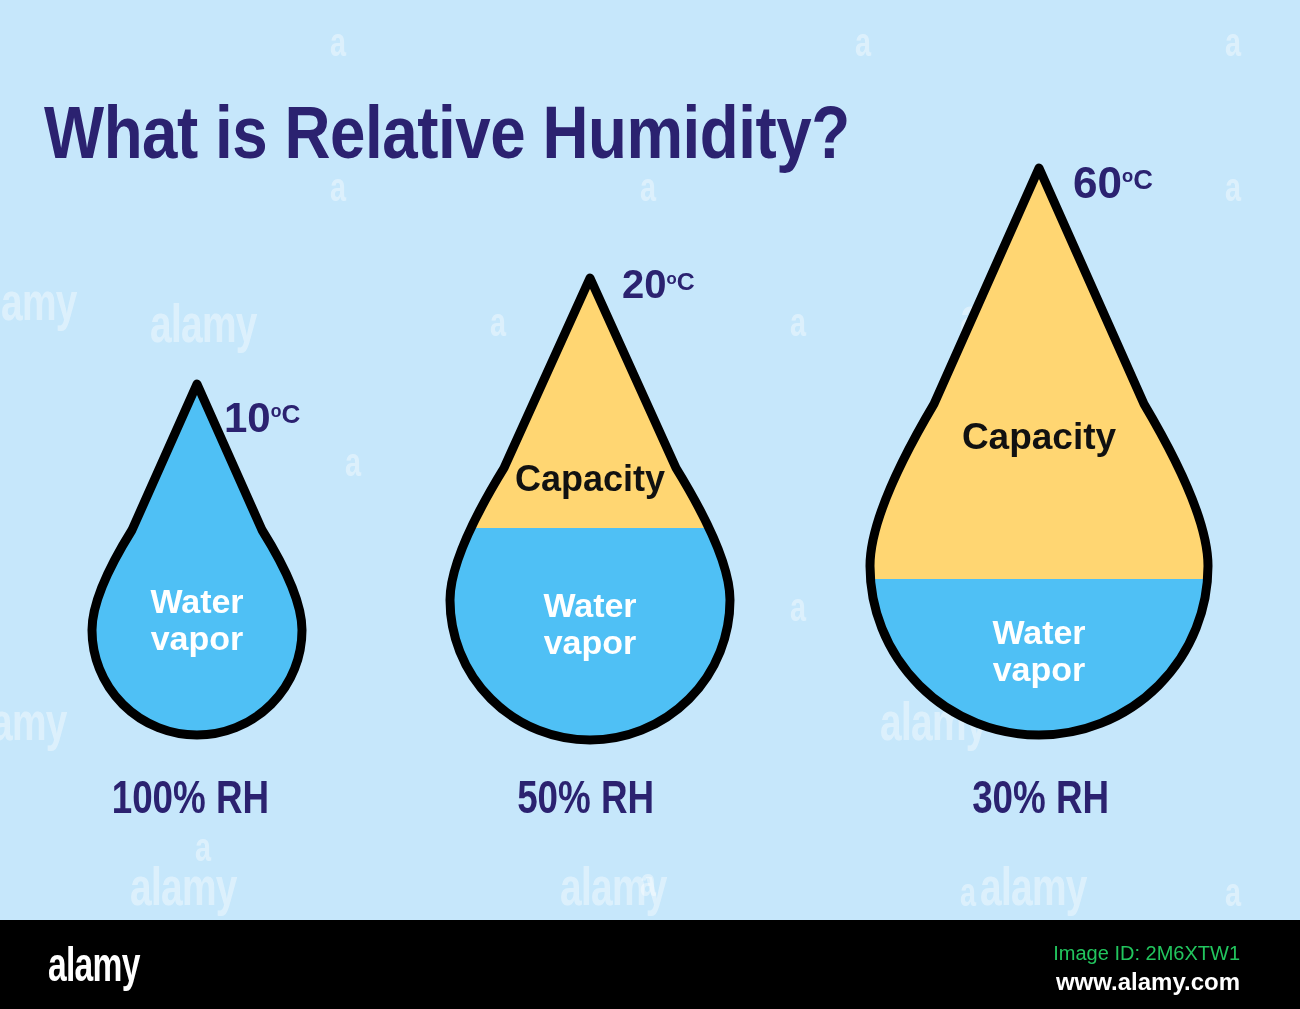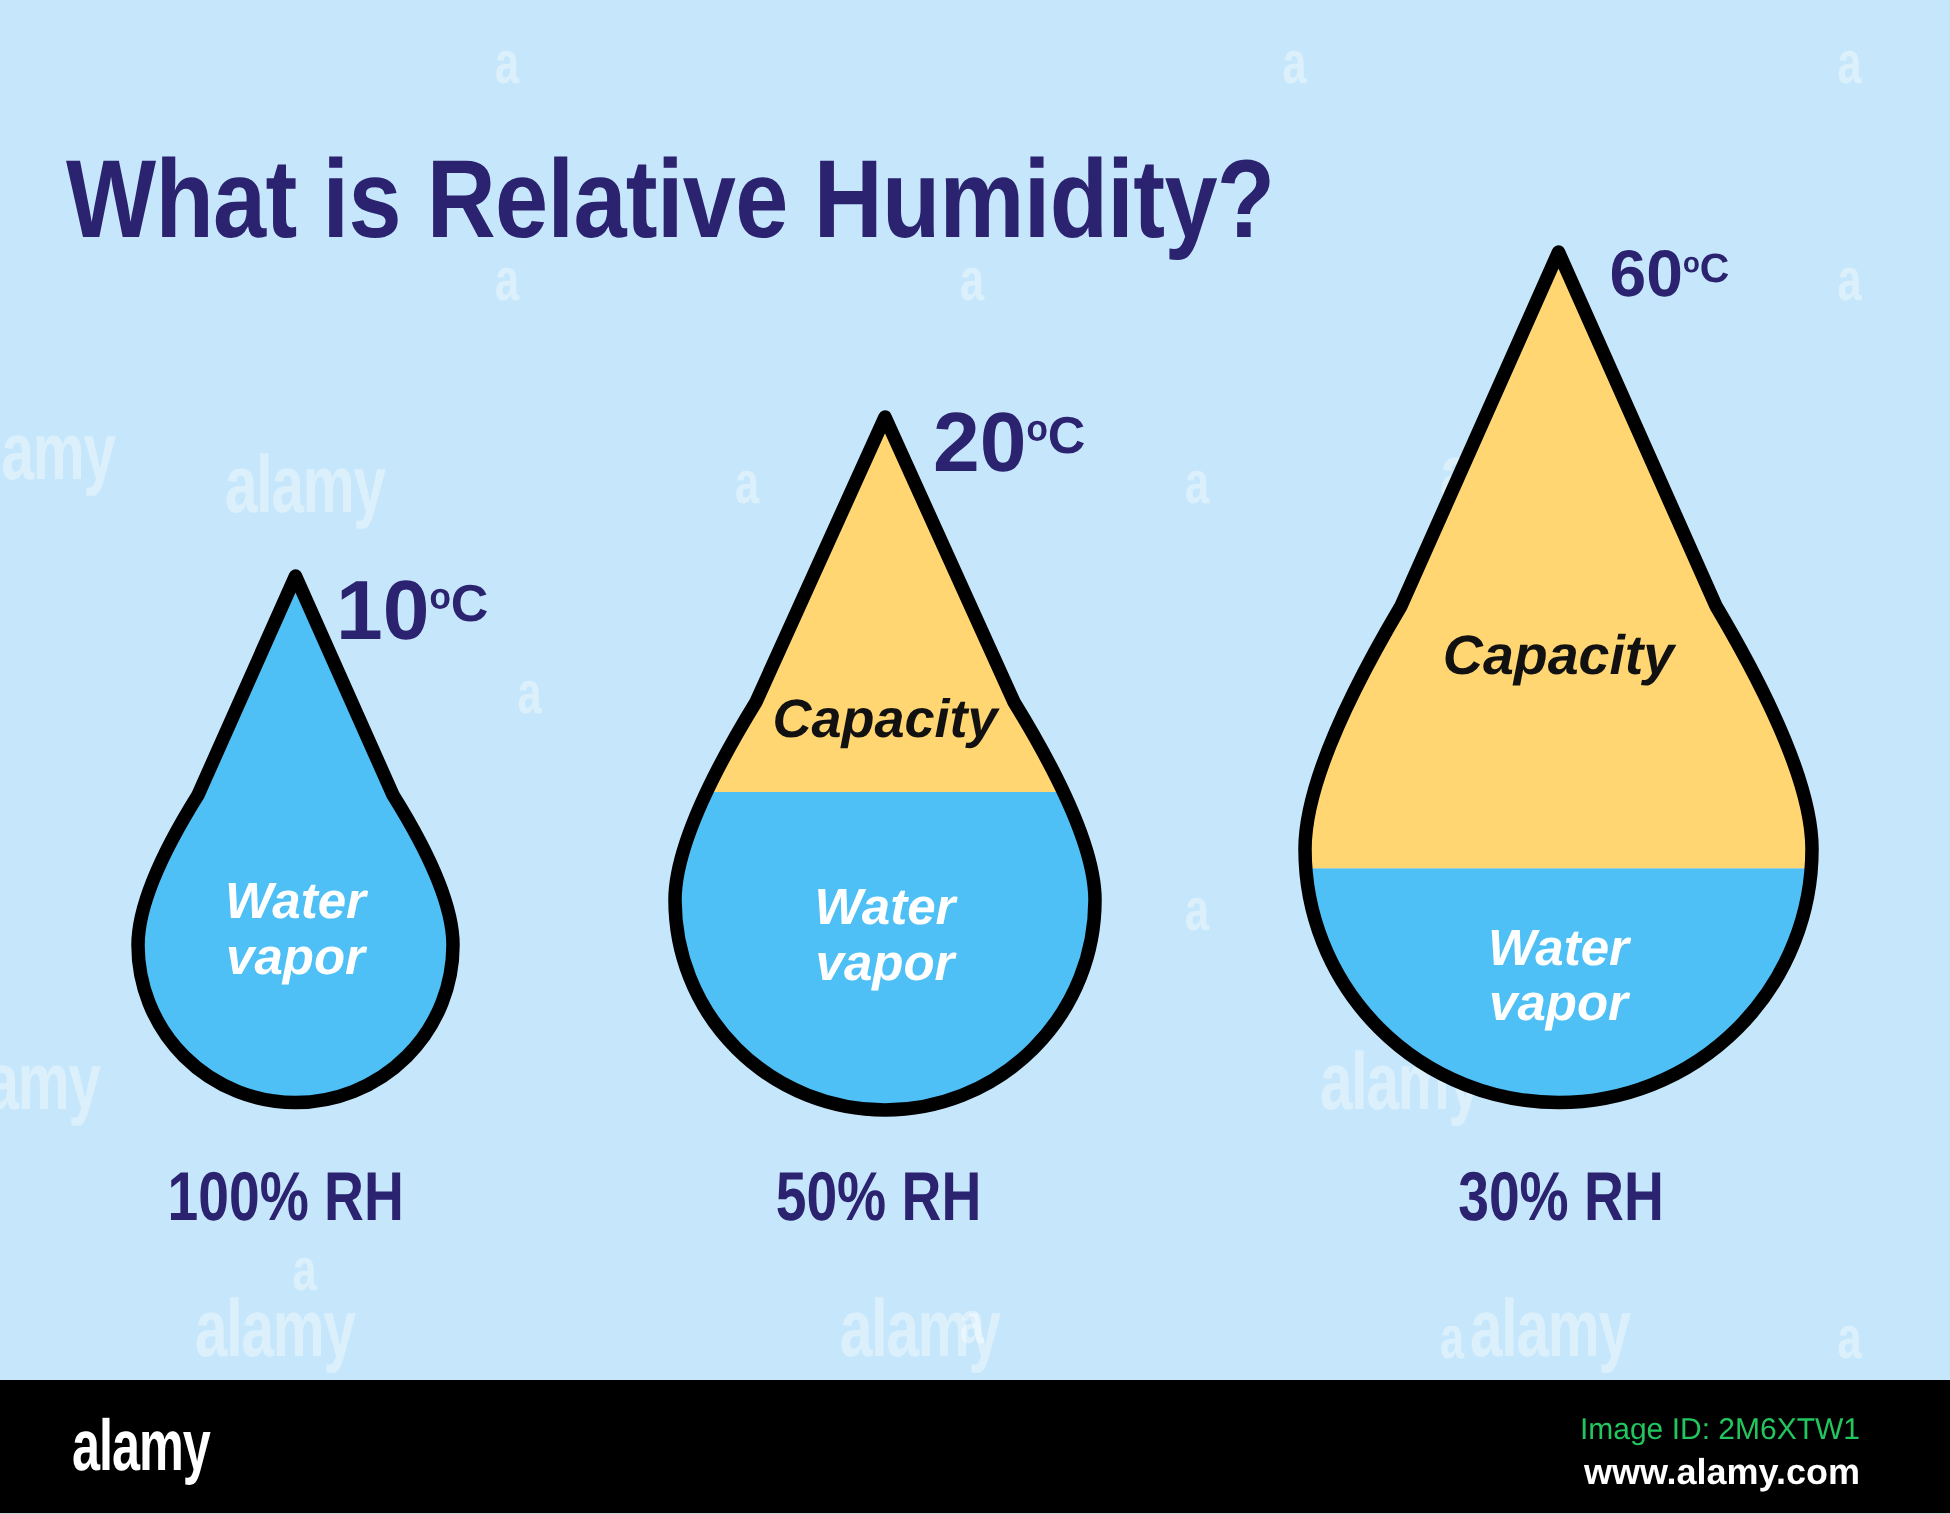--- a/index.html
+++ b/index.html
@@ -59,21 +59,20 @@
     letter-spacing: -0.5px;
     transform: scaleX(0.86);
     transform-origin: left top;
     white-space: nowrap;
   }
 
   
   .drop-group {
     position: absolute;
     z-index: 4;
-    font-style: italic;
   }
   .drop-svg {
     display: block;
     overflow: visible;
   }
   .drop-label-inner {
     position: absolute;
     text-align: center;
     font-family: "Liberation Sans", sans-serif;
     font-weight: bold;
@@ -201,41 +200,41 @@
       </defs>
       <g clip-path="url(#clip10)">
         <rect x="0" y="0" width="222" height="0" fill="#ffd672"></rect>
         <rect x="0" y="0" width="222" height="362" fill="#4fc0f5"></rect>
       </g>
       <path d="M111 6 L176 152 Q216 216 216 252 A105 105 0 0 1 6 252 Q6 216 46 152 Z" fill="none" stroke="#000000" stroke-width="9" stroke-linejoin="round"></path>
     </svg>
     <div class="drop-label-inner label-vapor" style="left:0; top:205px; width:222px; font-size:34px;">Water
 vapor</div>
   </div>
-  <div class="temp-label" style="left:224px; top:374px; font-size:56px;"><span>10</span><span class="deg">ᵒC</span></div>
+  <div class="temp-label" style="left:224px; top:394px; font-size:42px;"><span>10</span><span class="deg">ᵒC</span></div>
   <div class="rh-label" style="left:92px; top:770px;">100% RH</div>
 
   <div class="drop-group" style="left:444px; top:272px; width:292px; height:468px;">
     <svg class="drop-svg" width="292" height="468" viewBox="0 0 292 468">
       <defs>
         <clipPath id="clip20">
           <path d="M146 6 L232 196 Q286 284 286 328 A140 140 0 0 1 6 328 Q6 284 60 196 Z"></path>
         </clipPath>
       </defs>
       <g clip-path="url(#clip20)">
         <rect x="0" y="0" width="292" height="256" fill="#ffd672"></rect>
         <rect x="0" y="256" width="292" height="212" fill="#4fc0f5"></rect>
       </g>
       <path d="M146 6 L232 196 Q286 284 286 328 A140 140 0 0 1 6 328 Q6 284 60 196 Z" fill="none" stroke="#000000" stroke-width="9" stroke-linejoin="round"></path>
     </svg>
     <div class="drop-label-inner label-capacity" style="left:0; top:188px; width:292px; font-size:36px;">Capacity</div>
     <div class="drop-label-inner label-vapor" style="left:0; top:315px; width:292px; font-size:34px;">Water
 vapor</div>
   </div>
-  <div class="temp-label" style="left:622px; top:262px; font-size:56px;"><span>20</span><span class="deg">ᵒC</span></div>
+  <div class="temp-label" style="left:622px; top:262px; font-size:40px;"><span>20</span><span class="deg">ᵒC</span></div>
   <div class="rh-label" style="left:500px; top:770px;">50% RH</div>
 
   <div class="drop-group" style="left:864px; top:162px; width:350px; height:578px;">
     <svg class="drop-svg" width="350" height="578" viewBox="0 0 350 578">
       <defs>
         <clipPath id="clip30">
           <path d="M175 6 L280 242 Q344 350 344 404 A169 169 0 0 1 6 404 Q6 350 70 242 Z"></path>
         </clipPath>
       </defs>
       <g clip-path="url(#clip30)">

